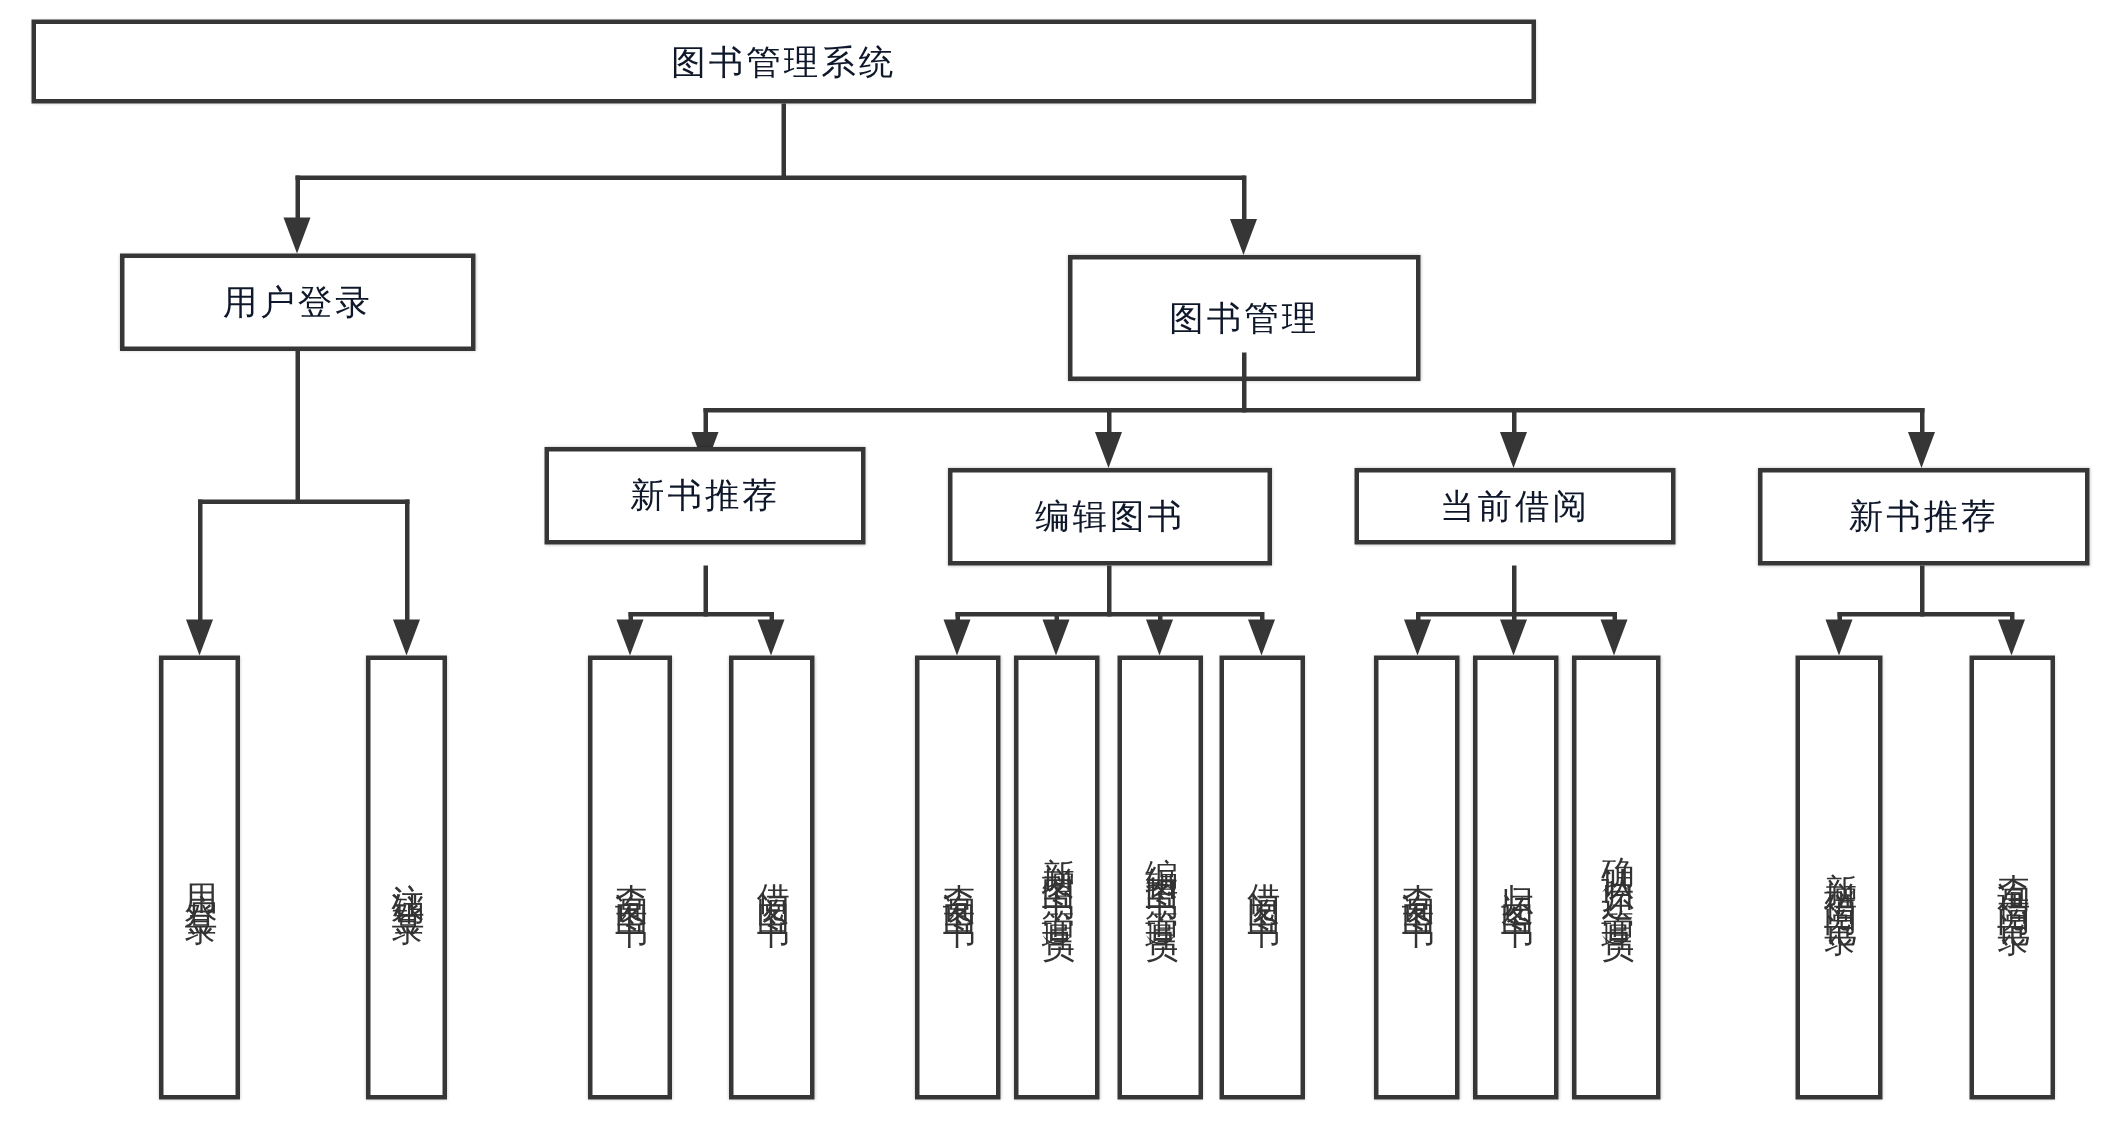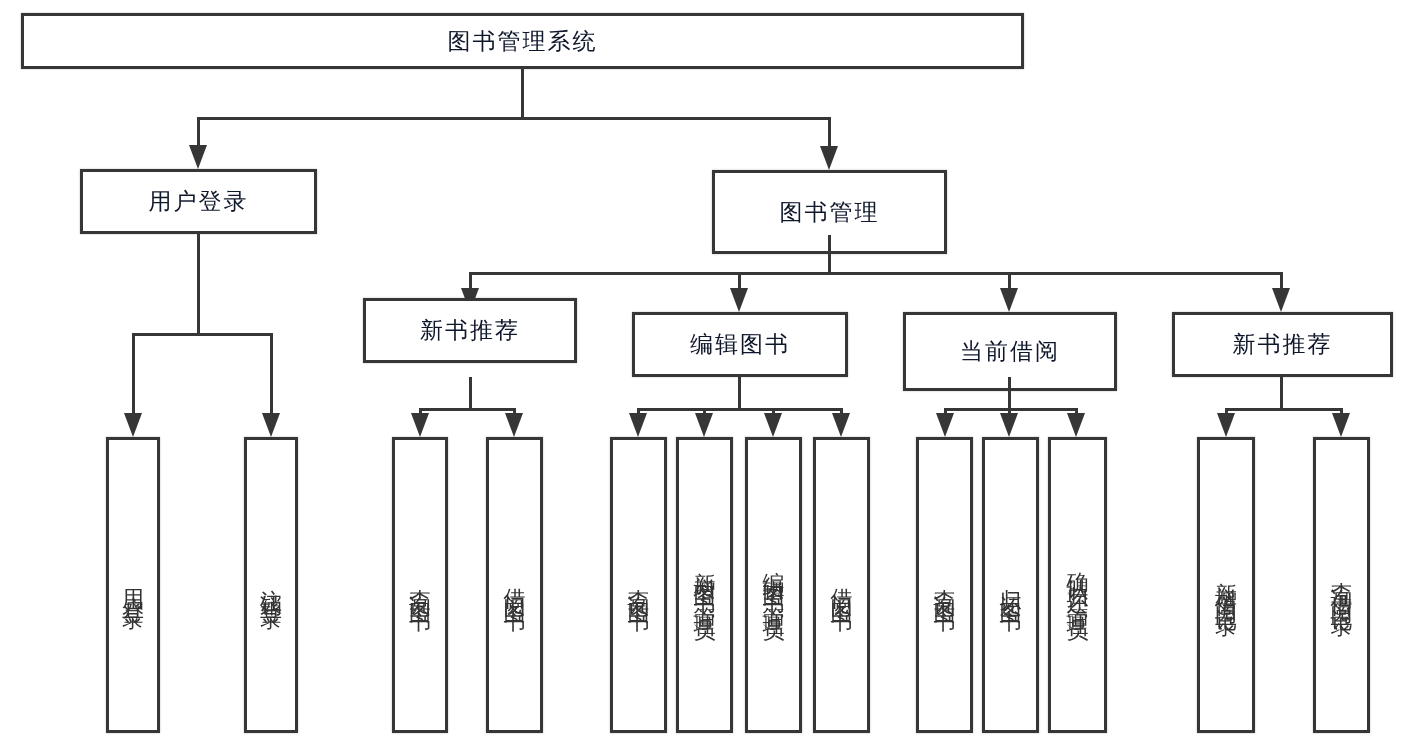--- a/index.html
+++ b/index.html
@@ -94,21 +94,21 @@
   <div class="arrow" style="left:461px; top:288px;"></div>
   <div class="vline" style="left:738px; top:272px; height:20px;"></div>
   <div class="arrow" style="left:730px; top:288px;"></div>
   <div class="vline" style="left:1008px; top:272px; height:20px;"></div>
   <div class="arrow" style="left:1000px; top:288px;"></div>
   <div class="vline" style="left:1280px; top:272px; height:20px;"></div>
   <div class="arrow" style="left:1272px; top:288px;"></div>
 
   <div class="node" style="left:363px; top:298px; width:214px; height:65px;">新书推荐</div>
   <div class="node" style="left:632px; top:312px; width:216px; height:65px;">编辑图书</div>
-  <div class="node" style="left:903px; top:312px; width:214px; height:79px;">当前借阅</div>
+  <div class="node" style="left:903px; top:312px; width:214px; height:51px;">当前借阅</div>
   <div class="node" style="left:1172px; top:312px; width:221px; height:65px;">新书推荐</div>
 
   <div class="vline" style="left:469px; top:377px; height:34px;"></div>
   <div class="hline" style="left:419px; top:408px; width:97px;"></div>
   <div class="vline" style="left:419px; top:408px; height:12px;"></div>
   <div class="arrow" style="left:411px; top:413px;"></div>
   <div class="vline" style="left:513px; top:408px; height:12px;"></div>
   <div class="arrow" style="left:505px; top:413px;"></div>
 
   <div class="vline" style="left:738px; top:377px; height:34px;"></div>

